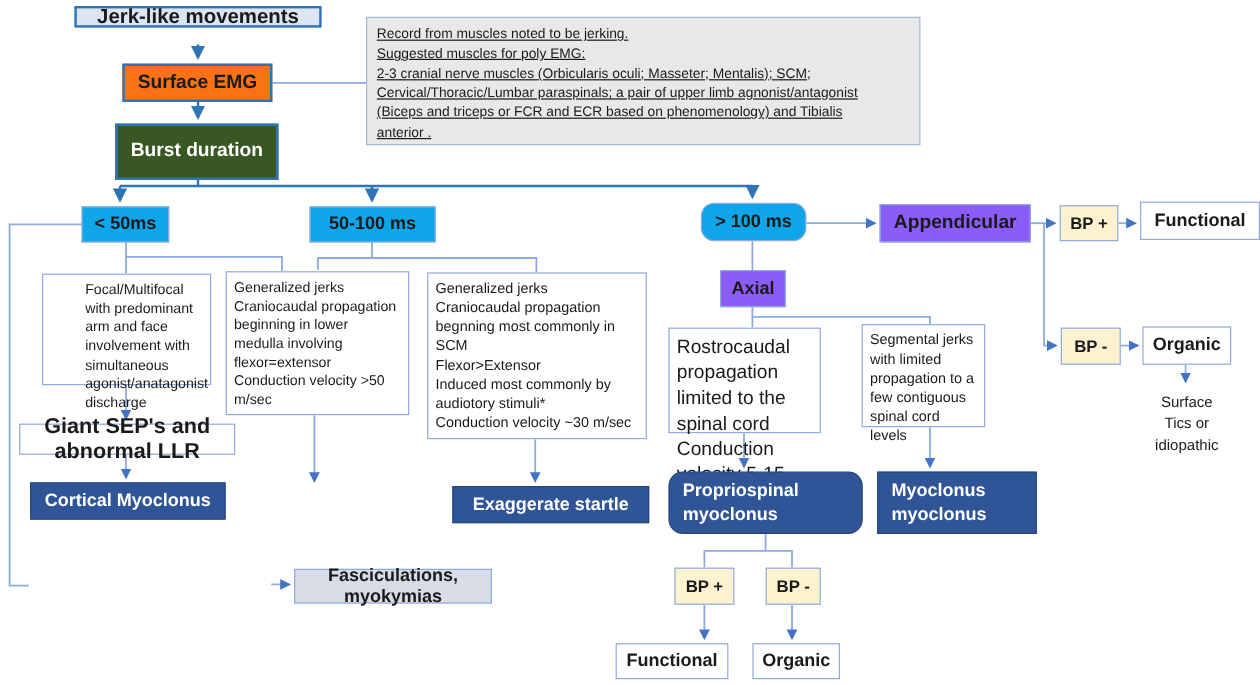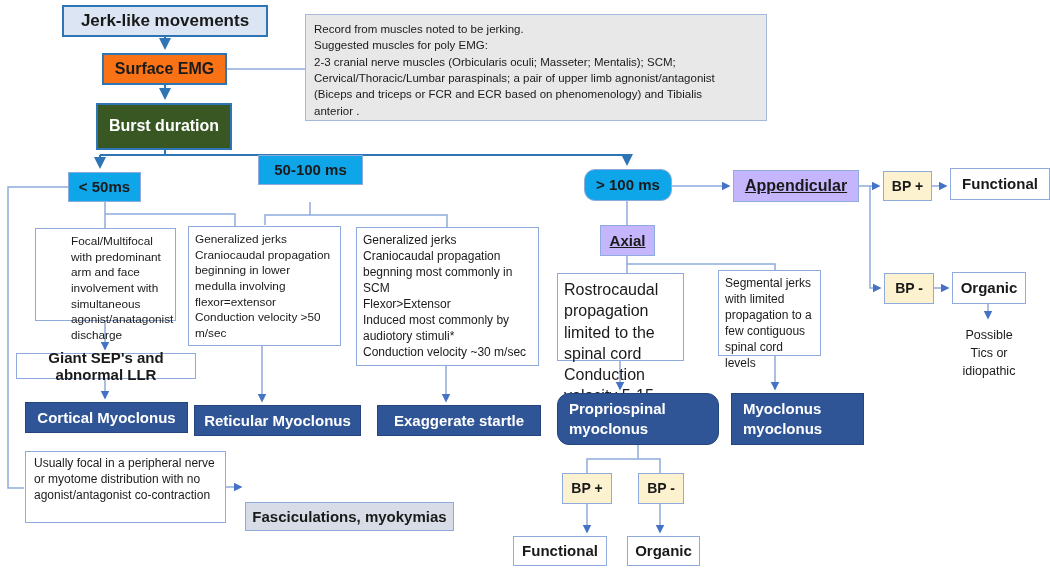--- a/index.html
+++ b/index.html
@@ -19,21 +19,21 @@
     text-align:center;
     background:#ffffff;
     border:1.5px solid #8faadc;
     font-size:15px;font-weight:bold;
     line-height:1.15;
   }
   .fill-lightblue{background:#dbe5f3;border:2px solid #2e75b6;font-size:17px;}
   .fill-white-strong{background:#f97316;border:2px solid #2e75b6;font-size:16px;}
   .fill-darkgreen{background:#385723;border:2px solid #2e75b6;color:#ffffff;font-size:16px;font-weight:600;}
   .fill-green{background:#0ea5e9;}
-  .fill-peach{background:#c4b5fd;text-decoration:underline;}
+  .fill-peach{background:#8b5cf6;}
   .fill-yellow{background:#fdf2cf;font-size:14px;}
   .fill-navy{background:#2f5597;color:#ffffff;border:1px solid #24457e;}
   .fill-grayblue{background:#d7dce6;font-size:14px;}
   .desc{
     font-weight:normal;font-size:11.8px;
     text-align:left;
     align-items:flex-start;justify-content:flex-start;
     padding:5px 6px;
     line-height:1.33;
     white-space:pre-line;
@@ -109,50 +109,50 @@
       <path d="M672,186 L729,186" marker-end="url(#mMid)"></path>
       <path d="M859,186 L879,186" marker-end="url(#mMid)"></path>
       <path d="M870,186 L870,288 L880,288" marker-end="url(#mMid)"></path>
       <path d="M932,186 L946,186" marker-end="url(#mMid)"></path>
       <path d="M934,288 L948,288" marker-end="url(#mMid)"></path>
       <path d="M988,304 L988,318" marker-end="url(#mMid)"></path>
       <path d="M226,487 L241,487" marker-end="url(#mMid)"></path>
     </g>
   </svg>
 
-  <div class="node fill-lightblue" style="left:62px;top:5px;width:206px;height:32px;">Jerk-like movements</div>
+  <div class="node fill-lightblue" style="left:62px;top:5px;width:206px;height:18px;">Jerk-like movements</div>
 
   <div class="node fill-white-strong" style="left:102px;top:53px;width:125px;height:32px;">Surface EMG</div>
 
   <div class="node fill-darkgreen" style="left:96px;top:103px;width:136px;height:47px;">Burst duration</div>
 
-  <div class="node note" style="left:305px;top:14px;width:462px;height:107px;">Record from muscles noted to be jerking.
+  <div class="node note" style="left:305px;top:14px;width:462px;height:107px;text-decoration:underline;">Record from muscles noted to be jerking.
 Suggested muscles for  poly EMG:
 2-3 cranial nerve muscles (Orbicularis oculi; Masseter; Mentalis); SCM;
 Cervical/Thoracic/Lumbar paraspinals; a pair of upper limb agnonist/antagonist
 (Biceps and triceps or FCR and ECR based on phenomenology) and Tibialis
 anterior .</div>
 
   <div class="node fill-green" style="left:68px;top:172px;width:73px;height:30px;">&lt; 50ms</div>
 
-  <div class="node fill-green" style="left:258px;top:155px;width:105px;height:30px;">50-100 ms</div>
+  <div class="node fill-green" style="left:258px;top:172px;width:105px;height:30px;">50-100 ms</div>
 
   <div class="node fill-green" style="left:584px;top:169px;width:88px;height:32px;border-radius:11px;">&gt; 100 ms</div>
 
   <div class="node fill-peach" style="left:733px;top:170px;width:126px;height:32px;font-size:16px;">Appendicular</div>
 
   <div class="node fill-yellow" style="left:883px;top:171px;width:49px;height:30px;">BP +</div>
 
   <div class="node" style="left:950px;top:168px;width:100px;height:32px;border-color:#8faadc;">Functional</div>
 
   <div class="node fill-yellow" style="left:884px;top:273px;width:50px;height:31px;">BP -</div>
 
   <div class="node" style="left:952px;top:272px;width:74px;height:32px;border-color:#8faadc;">Organic</div>
 
-  <div class="plain-text" style="left:944px;top:326px;width:90px;">Possible
+  <div class="plain-text" style="left:944px;top:326px;width:90px;">Surface
 Tics or
 idiopathic</div>
 
   <div class="node desc" style="left:35px;top:228px;width:141px;height:93px;padding-left:35px;">Focal/Multifocal with predominant arm and face involvement with simultaneous agonist/anatagonist discharge</div>
 
   <div class="node desc" style="left:188px;top:226px;width:153px;height:120px;">Generalized jerks
 Craniocaudal propagation beginning in lower medulla involving flexor=extensor
 Conduction velocity &gt;50 m/sec</div>
 
   <div class="node desc" style="left:356px;top:227px;width:183px;height:139px;font-size:12px;">Generalized jerks
@@ -161,37 +161,35 @@
 Induced most commonly by audiotory stimuli*
 Conduction velocity ~30 m/sec</div>
 
   <div class="node fill-peach" style="left:600px;top:225px;width:55px;height:31px;">Axial</div>
 
   <div class="node desc" style="left:557px;top:273px;width:127px;height:88px;font-size:16px;">Rostrocaudal propagation limited to the spinal cord
 Conduction velocity 5-15 m/sec</div>
 
   <div class="node desc" style="left:718px;top:270px;width:103px;height:86px;font-size:12px;">Segmental jerks with limited propagation to a few contiguous spinal cord levels</div>
 
-  <div class="node" style="left:16px;top:353px;width:180px;height:26px;font-size:15px;">Giant SEP's and abnormal LLR</div>
+  <div class="node" style="left:16px;top:353px;width:180px;height:26px;font-size:18px;">Giant SEP's and abnormal LLR</div>
 
   <div class="node fill-navy" style="left:25px;top:402px;width:163px;height:31px;">Cortical Myoclonus</div>
 
-  <div class="node fill-navy" style="left:194px;top:405px;width:167px;height:31px;">Reticular Myoclonus</div>
 
   <div class="node fill-navy" style="left:377px;top:405px;width:164px;height:31px;">Exaggerate startle</div>
 
   <div class="node fill-navy navy-left" style="left:557px;top:393px;width:162px;height:52px;border-radius:12px;">Propriospinal myoclonus</div>
 
   <div class="node fill-navy navy-left" style="left:731px;top:393px;width:133px;height:52px;">Myoclonus myoclonus</div>
 
   <div class="node fill-yellow" style="left:562px;top:473px;width:50px;height:31px;">BP +</div>
 
   <div class="node fill-yellow" style="left:638px;top:473px;width:46px;height:31px;">BP -</div>
 
   <div class="node" style="left:513px;top:536px;width:94px;height:30px;">Functional</div>
 
   <div class="node" style="left:627px;top:536px;width:73px;height:30px;">Organic</div>
 
-  <div class="node desc" style="left:25px;top:451px;width:201px;height:72px;font-size:12px;padding:4px 8px;">Usually focal in a peripheral nerve or myotome distribution with no agonist/antagonist co-contraction</div>
 
-  <div class="node fill-grayblue" style="left:245px;top:474px;width:209px;height:29px;font-size:15px;margin-top:28px;">Fasciculations, myokymias</div>
+  <div class="node fill-grayblue" style="left:245px;top:474px;width:165px;height:29px;font-size:15px;">Fasciculations, myokymias</div>
 
 </div>
 
 </body></html>

